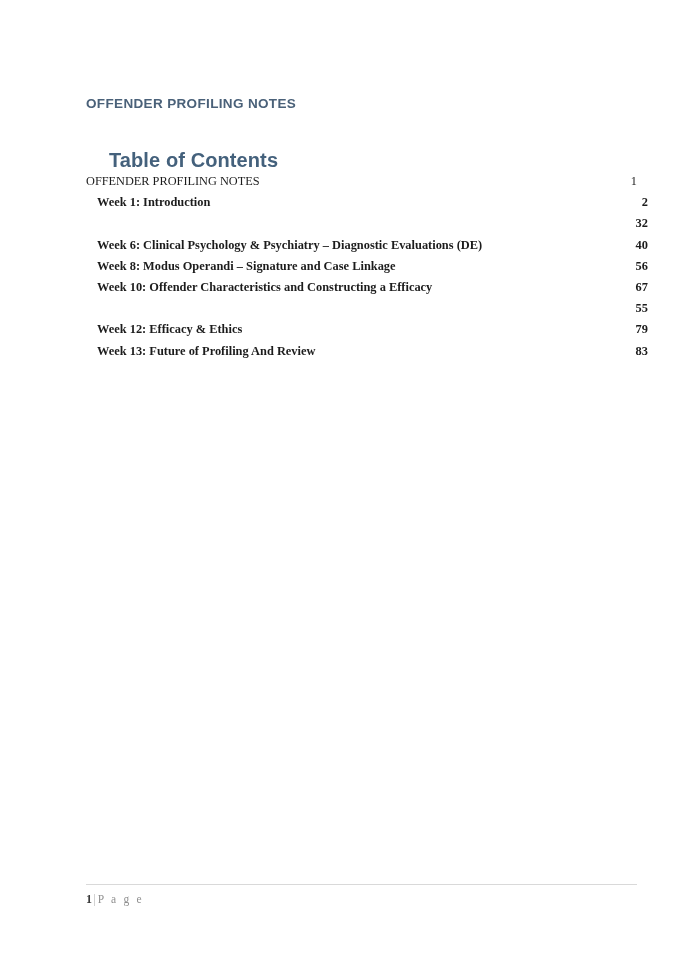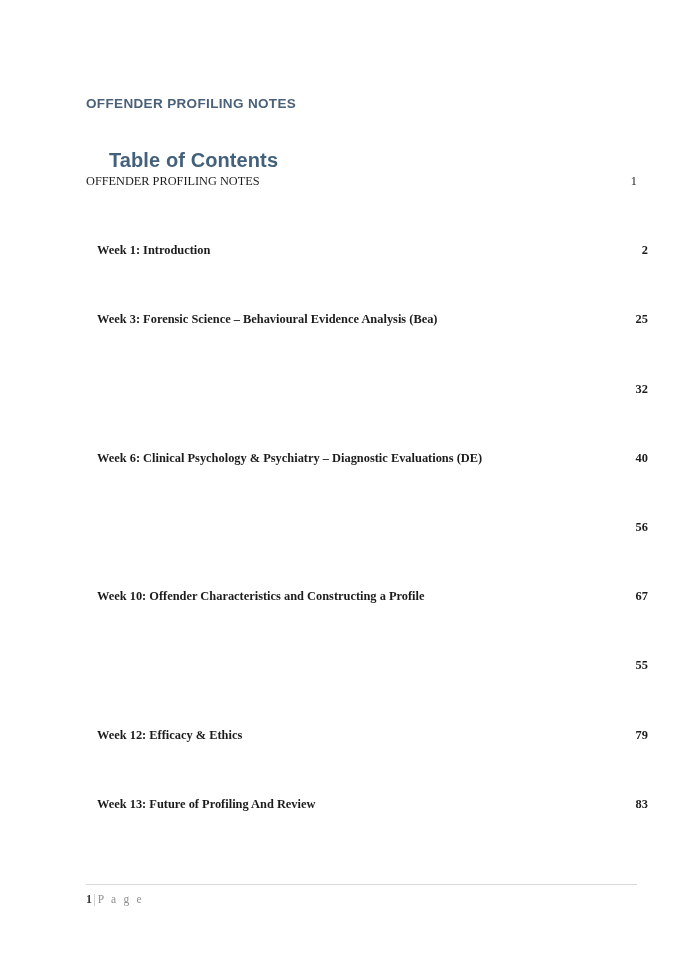--- a/index.html
+++ b/index.html
@@ -72,21 +72,20 @@
   }
 
   .toc-entry.level-1 {
     padding-left: 0;
     font-weight: normal;
     font-size: 12.3px;
   }
 
   .toc-entry.level-2 {
     padding-left: 11px;
-    margin-top: 48px;
   }
 
   .toc-label {
     flex: 0 0 auto;
   }
 
   .toc-leader {
     flex: 1 1 auto;
     min-width: 6px;
     margin: 0 1px 0 2px;
@@ -156,39 +155,35 @@
         <span class="toc-label">OFFENDER PROFILING NOTES</span>
         <span class="toc-leader"></span>
         <span class="toc-page">1</span>
       </div>
       <div class="toc-entry level-2">
         <span class="toc-label">Week 1: Introduction</span>
         <span class="toc-leader"></span>
         <span class="toc-page">2</span>
       </div>
       <div class="toc-entry level-2">
-        <span class="toc-label">Week 3: Forensic Science – Behavioural Evidence Analysis (Bea)</span>
-        <span class="toc-leader"></span>
-        <span class="toc-page">25</span>
-      </div>
-      <div class="toc-entry level-2">
         <span class="toc-leader"></span>
         <span class="toc-page">32</span>
       </div>
       <div class="toc-entry level-2">
         <span class="toc-label">Week 6: Clinical Psychology &amp; Psychiatry – Diagnostic Evaluations (DE)</span>
         <span class="toc-leader"></span>
         <span class="toc-page">40</span>
       </div>
       <div class="toc-entry level-2">
+        <span class="toc-label">Week 8: Modus Operandi – Signature and Case Linkage</span>
         <span class="toc-leader"></span>
         <span class="toc-page">56</span>
       </div>
       <div class="toc-entry level-2">
-        <span class="toc-label">Week 10: Offender Characteristics and Constructing a Profile</span>
+        <span class="toc-label">Week 10: Offender Characteristics and Constructing a Efficacy</span>
         <span class="toc-leader"></span>
         <span class="toc-page">67</span>
       </div>
       <div class="toc-entry level-2">
         <span class="toc-leader"></span>
         <span class="toc-page">55</span>
       </div>
       <div class="toc-entry level-2">
         <span class="toc-label">Week 12: Efficacy &amp; Ethics</span>
         <span class="toc-leader"></span>

